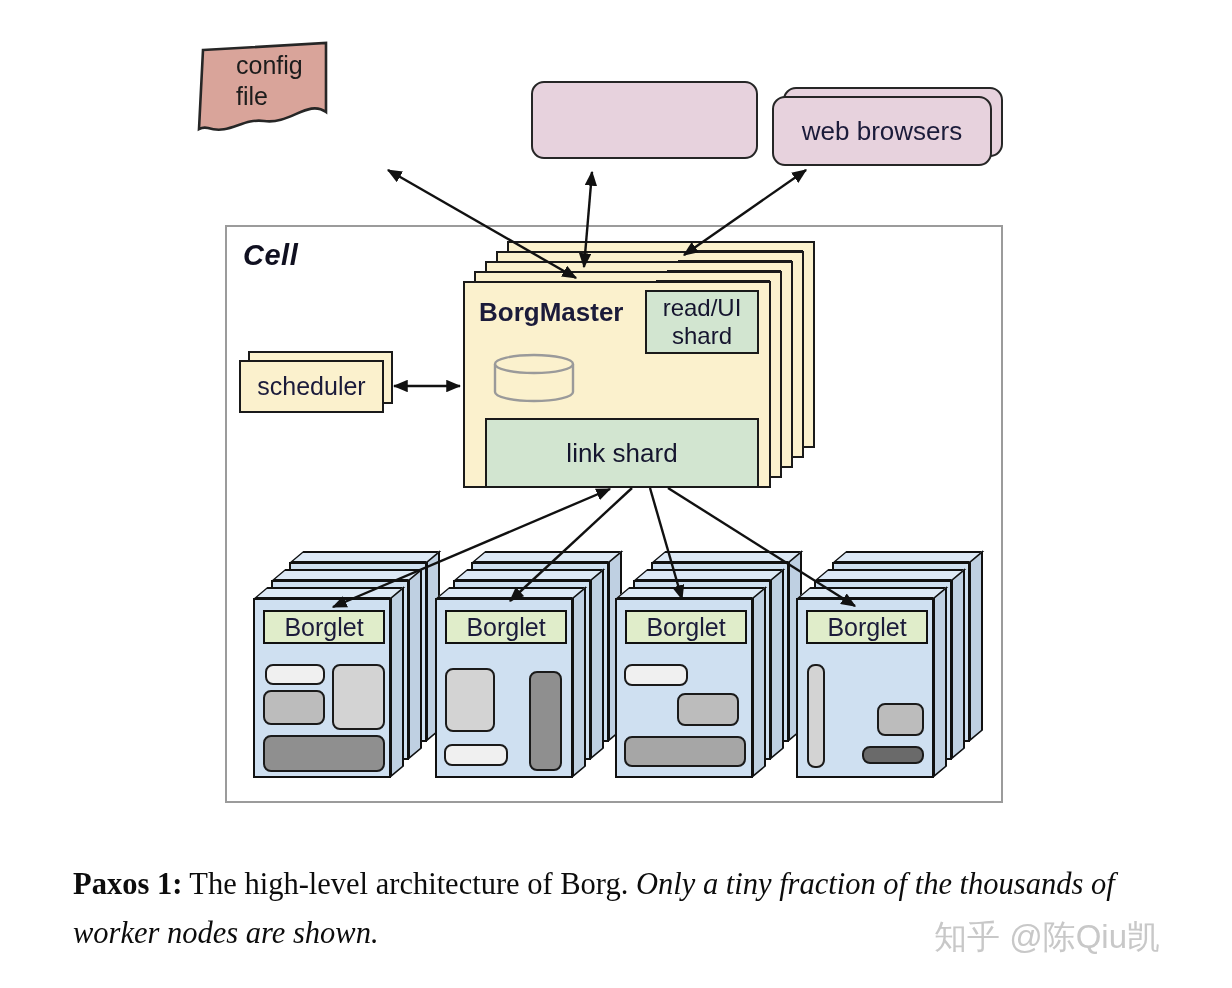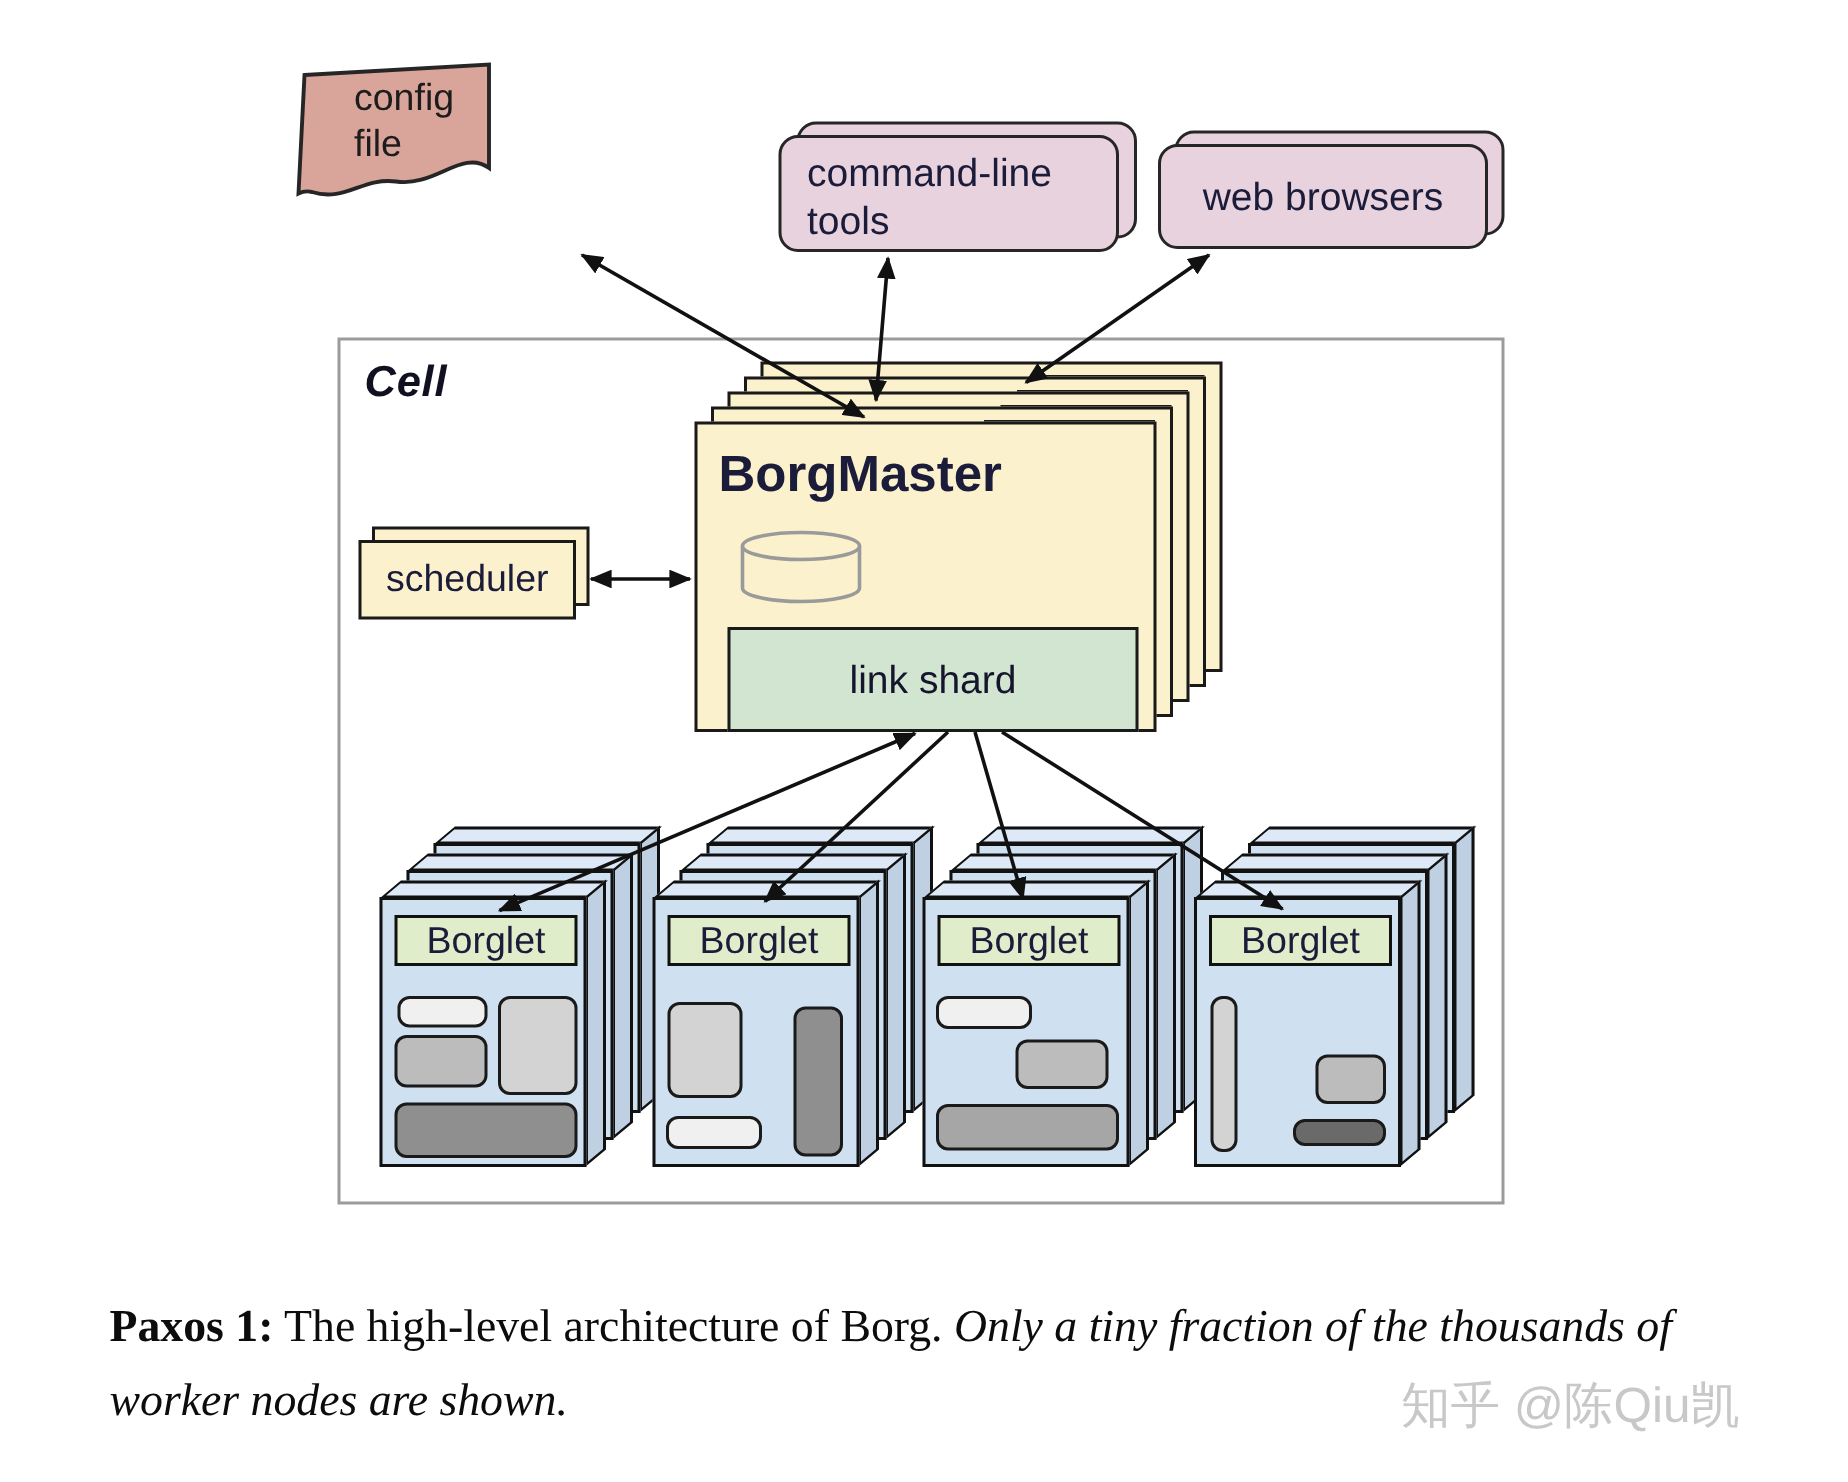--- a/index.html
+++ b/index.html
@@ -37,21 +37,21 @@
   #configdoc-label{position:absolute; left:212px; top:50px; width:92px; z-index:9;
         font-size:25px; line-height:31px; color:#1c1c1c;margin-left:24px;}
 
   
   .bm-layer{position:absolute; width:308px; height:207px; background:var(--master-yellow);
         border:2px solid var(--border-dark); z-index:2;}
   .bm-layer-green{position:absolute; left:180px; top:7px; width:114px; height:64px;
         background:var(--shard-green); border:2px solid var(--border-dark);}
   #bm-front{position:absolute; left:463px; top:281px; width:308px; height:207px;
         background:var(--master-yellow); border:2px solid var(--border-dark); z-index:3;}
-  #bm-title{position:absolute; left:14px; top:14px; font-size:34px; font-weight:bold;
+  #bm-title{position:absolute; left:14px; top:14px; font-size:26px; font-weight:bold;
         color:var(--label-navy);}
   #readui{position:absolute; left:180px; top:7px; width:114px; height:64px;
         background:var(--shard-green); border:2px solid var(--border-dark);
         display:flex; align-items:center; justify-content:center; text-align:center;
         font-size:24px; line-height:28px; color:#15152e;}
   #cylinder{position:absolute; left:27px; top:70px;}
   #pstore{position:absolute; left:117px; top:72px; font-size:24px; line-height:25px; color:#1c1c1c;}
   #linkshard{position:absolute; left:20px; top:135px; width:274px; height:70px;
         background:var(--shard-green); border:2px solid var(--border-dark);
         display:flex; align-items:center; justify-content:center; font-size:26px; color:#15152e;}
@@ -112,43 +112,43 @@
       <div class="bm-layer" style="left: 485px; top: 261px;">
         <div class="bm-layer-green"></div>
       </div>
       <div class="bm-layer" style="left: 474px; top: 271px;">
         <div class="bm-layer-green"></div>
       </div>
     </div>
 
   <div id="bm-front">
     <div id="bm-title">BorgMaster</div>
+    <div id="readui">
+      <span>read/UI shard</span>
+    </div>
     <svg id="cylinder" width="84" height="52" viewBox="0 0 84 52">
       <path d="M3,11 L3,39 A39 9 0 0 0 81,39 L81,11" fill="#fbf1cd" stroke="#9a9a9a" stroke-width="2.4"></path>
       <ellipse cx="42" cy="11" rx="39" ry="9" fill="#fbf1cd" stroke="#9a9a9a" stroke-width="2.4"></ellipse>
     </svg>
     <div id="linkshard">
       <span>link shard</span>
     </div>
   </div>
 
   <div id="sched-back" class="sched"></div>
   <div id="sched-front" class="sched">
     <span>scheduler</span>
   </div>
 
   <svg id="configdoc" width="134" height="100" viewBox="0 0 134 100">
     <path d="M7,10 L130,3 L130,72 C112,59 94,85 68,81 C46,78 34,95 12,88 C8,87 5,88 3,89 Z" fill="#d9a49a" stroke="#262626" stroke-width="2.6"></path>
   </svg>
   <div id="configdoc-label">config file</div>
 
   <div id="cmd-back" class="pinkbox"></div>
-  <div id="cmd-front" class="pinkbox">
-    <span>command-line tools</span>
-  </div>
   <div id="web-back" class="pinkbox"></div>
   <div id="web-front" class="pinkbox">
     <div class="ctr">
         <span>web browsers</span>
       </div>
   </div>
 
   <div id="workers">
       <div class="machine-group" style="left: 253px; top: 551px;">
         <div class="machine" style="left: 36px; top: 11px;">

